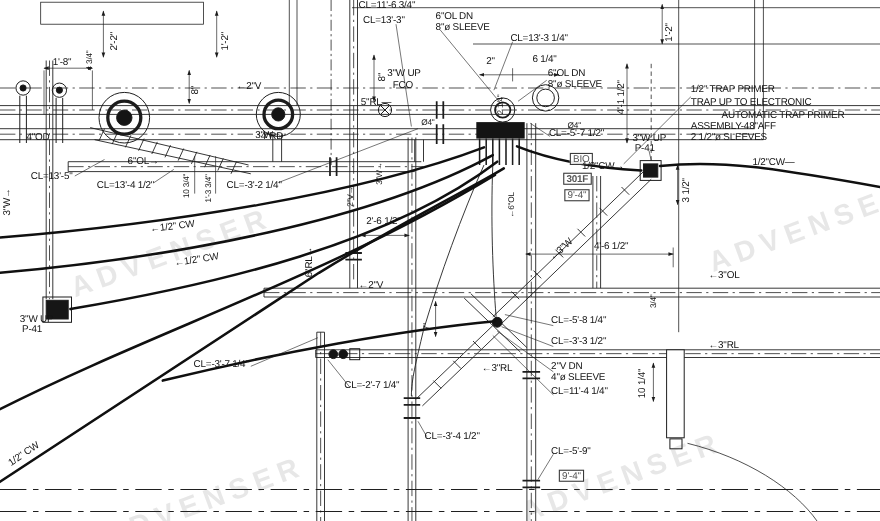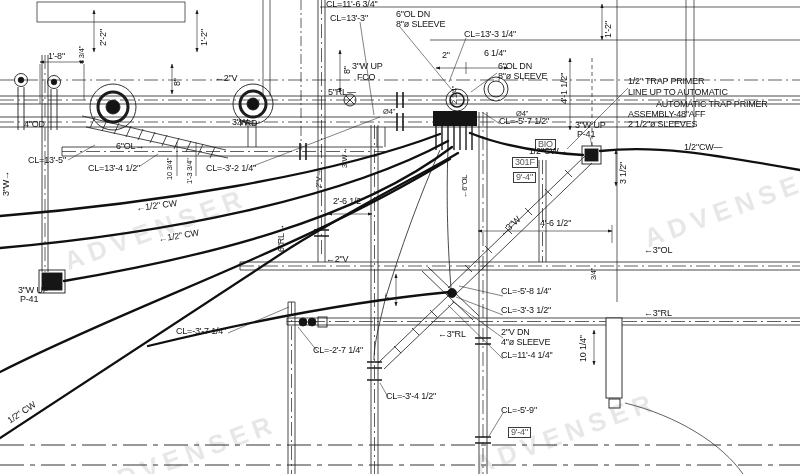--- a/index.html
+++ b/index.html
@@ -224,32 +224,32 @@
       <div class="lbl" style="left: 357px; top: 73px;">FCO</div>
       <div class="lbl" style="left: 343px; top: 74px; transform: rotate(-90deg);">8"</div>
       <div class="lbl" style="left: 328px; top: 88px;">5"RL—</div>
       <div class="lbl" style="left: 232px; top: 118px;">3"W→</div>
       <div class="lbl" style="left: 24px; top: 120px;">4"OD</div>
       <div class="lbl" style="left: 237px; top: 119px;">4"RD</div>
       <div class="lbl sm" style="left: 383px; top: 108px;">Ø4"</div>
       <div class="lbl sm" style="left: 516px; top: 110px;">Ø4"</div>
       <div class="lbl sm" style="left: 451px; top: 104px; transform: rotate(-90deg);">2 1/4"</div>
       <div class="lbl" style="left: 628px; top: 77px;">1/2" TRAP PRIMER</div>
-      <div class="lbl" style="left: 628px; top: 88px;">LINE UP TO AUTOMATIC</div>
+      <div class="lbl" style="left: 628px; top: 88px;">TRAP UP TO ELECTRONIC</div>
       <div class="lbl" style="left: 656px; top: 100px;">AUTOMATIC TRAP PRIMER</div>
       <div class="lbl" style="left: 628px; top: 110px;">ASSEMBLY-48"AFF</div>
       <div class="lbl" style="left: 628px; top: 120px;">2 1/2"ø SLEEVES</div>
       <div class="lbl" style="left: 560px; top: 104px; transform: rotate(-90deg);">4'-1 1/2"</div>
       <div class="lbl" style="left: 499px; top: 117px;">CL=-5'-7 1/2"</div>
       <div class="lbl" style="left: 575px; top: 121px;">3"W UP</div>
       <div class="lbl" style="left: 577px; top: 130px;">P-41</div>
       <div class="lbl" style="left: 684px; top: 143px;">1/2"CW—</div>
-      <div class="lbl boxed" style="left: 535px; top: 139px;">BIO</div>
+      <div class="lbl boxed" style="left: 518px; top: 139px;">BIO</div>
       <div class="lbl" style="left: 529px; top: 147px;">1/2"CW→</div>
-      <div class="lbl boxed" style="left: 512px; top: 157px;">301F</div>
+      <div class="lbl boxed" style="left: 512px; top: 157px; font-weight: bold;">301F</div>
       <div class="lbl boxed" style="left: 513px; top: 172px;">9'-4"</div>
       <div class="lbl" style="left: 619px; top: 184px; transform: rotate(-90deg);">3 1/2"</div>
       <div class="lbl" style="left: 28px; top: 156px;">CL=13'-5"</div>
       <div class="lbl" style="left: 88px; top: 164px;">CL=13'-4 1/2"</div>
       <div class="lbl" style="left: 116px; top: 142px;">6"OL→</div>
       <div class="lbl sm" style="left: 166px; top: 180px; transform: rotate(-90deg);">10 3/4"</div>
       <div class="lbl sm" style="left: 186px; top: 184px; transform: rotate(-90deg);">1'-3 3/4"</div>
       <div class="lbl" style="left: 206px; top: 164px;">CL=-3'-2 1/4"</div>
       <div class="lbl" style="left: 2px; top: 196px; transform: rotate(-90deg);">3"W→</div>
       <div class="lbl" style="left: 136px; top: 204px; transform: rotate(-7deg);">←1/2" CW</div>

